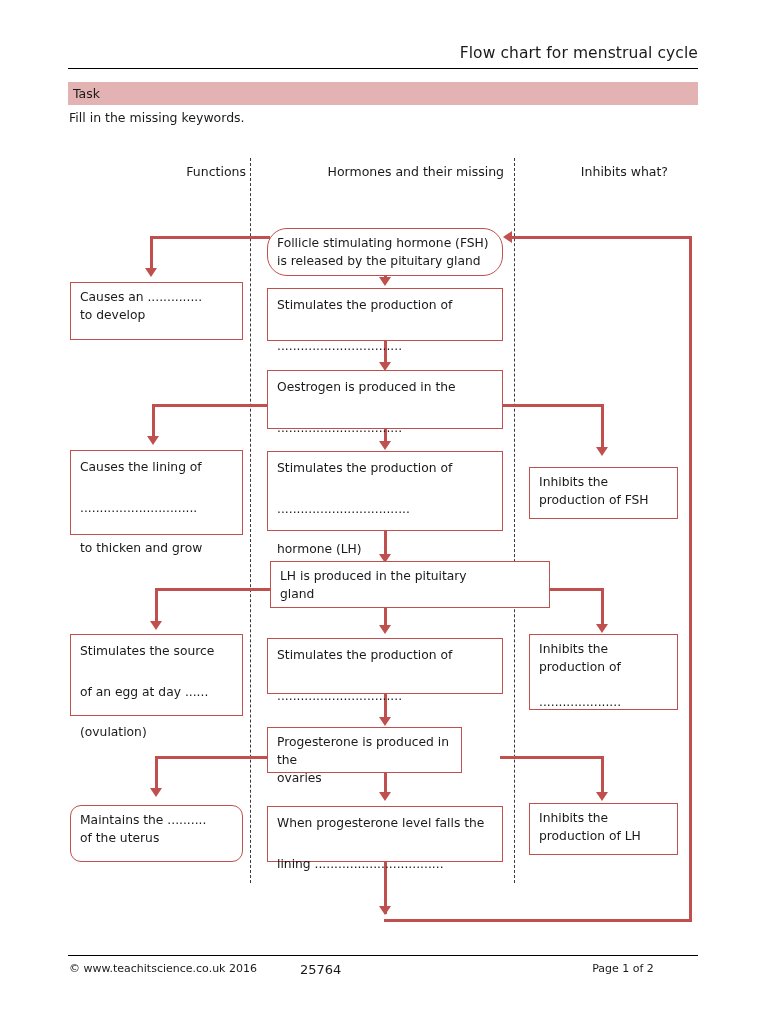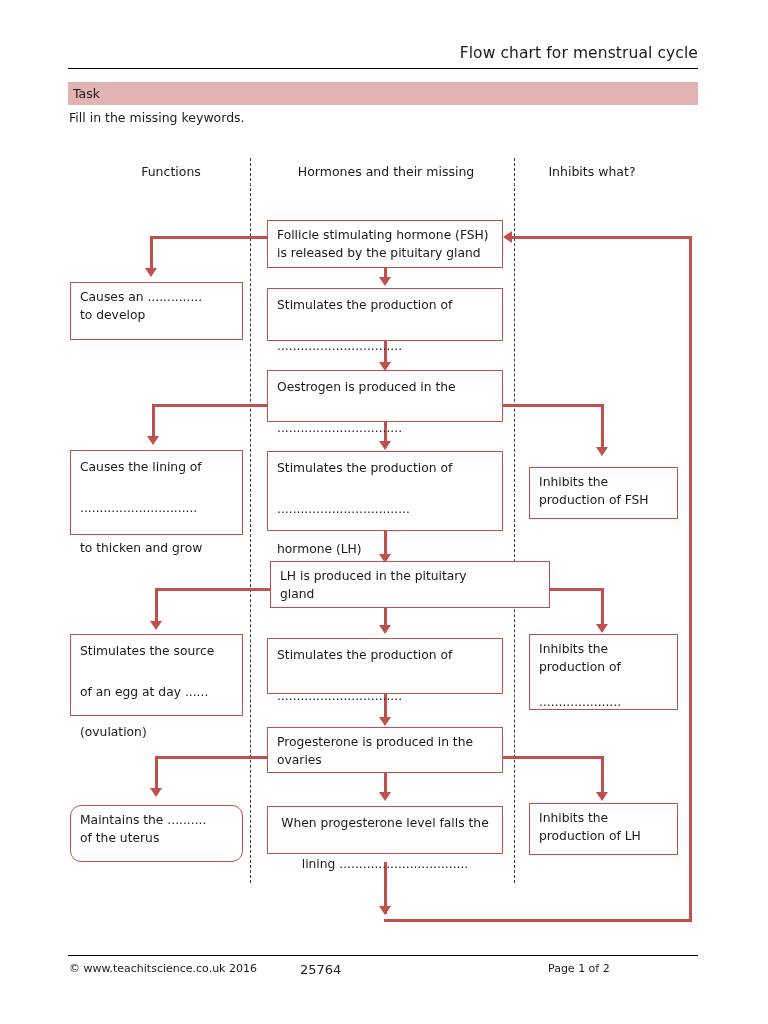--- a/index.html
+++ b/index.html
@@ -46,21 +46,21 @@
     font-size: 12.5px;
     color: #1a1a1a;
   }
 
   
   .col-header {
     position: absolute;
     top: 164px;
     font-size: 12.5px;
     color: #1a1a1a;
-    text-align: center;
+    text-align: right;
   }
   .col-header.c0 { left: 96px;  width: 150px; }
   .col-header.c1 { left: 268px; width: 236px; }
   .col-header.c2 { left: 516px; width: 152px; }
 
   
   .divider {
     position: absolute;
     top: 158px; height: 725px; width: 0;
     border-left: 1.4px dashed #3a3a3a;
@@ -113,21 +113,21 @@
   .footer-left {
     position: absolute; left: 69px; top: 962px;
     font-size: 11px; color: #1a1a1a;
   }
   .footer-center {
     position: absolute; left: 300px; top: 962px;
     font-size: 13px; color: #1a1a1a;
   }
   .footer-right {
     position: absolute; left: 548px; top: 962px; width: 150px;
-    text-align: left;
+    text-align: center;
     font-size: 11px; color: #1a1a1a;
   }
 </style>
 </head>
 <body>
 
 <div class="page-title">Flow chart for menstrual cycle</div>
 <div class="header-rule"></div>
 
 <div class="task-band">
@@ -191,48 +191,48 @@
 <div class="ln v" style="left:384px; top:773px; height:22px;"></div>
 <div class="arrow-down" style="left:379px; top:792px;"></div>
 
 <div class="ln v" style="left:384px; top:862px; height:52px;"></div>
 <div class="arrow-down" style="left:379px; top:906px;"></div>
 <div class="ln h" style="left:384px; top:919px; width:308px;"></div>
 <div class="ln v" style="left:689px; top:236px; height:684px;"></div>
 <div class="ln h" style="left:512px; top:236px; width:178px;"></div>
 <div class="arrow-left" style="left:503px; top:231px;"></div>
 
-<div class="fbox tight" style="left:267px; top:220px; width:236px; height:48px;">Follicle stimulating hormone (FSH)
+<div class="fbox tight" style="left:267px; top:228px; width:236px; height:48px;border-radius:20px;">Follicle stimulating hormone (FSH)
 is released by the pituitary gland</div>
 
 <div class="fbox" style="left:267px; top:288px; width:236px; height:53px;">Stimulates the production of
 
  ................................</div>
 
-<div class="fbox" style="left:267px; top:370px; width:236px; height:52px;">Oestrogen is produced in the
+<div class="fbox" style="left:267px; top:370px; width:236px; height:59px;">Oestrogen is produced in the
 
  ................................</div>
 
 <div class="fbox" style="left:267px; top:451px; width:236px; height:80px;">Stimulates the production of
 
  ..................................
 
 hormone (LH)</div>
 
 <div class="fbox tight" style="left:270px; top:561px; width:280px; height:47px;">LH is produced in the pituitary
 gland</div>
 
 <div class="fbox" style="left:267px; top:638px; width:236px; height:56px;">Stimulates the production of
 
  ................................</div>
 
-<div class="fbox tight" style="left:267px; top:727px; width:236px; height:46px;">Progesterone is produced in the
+<div class="fbox tight" style="left:267px; top:727px; width:195px; height:46px;">Progesterone is produced in the
 ovaries</div>
 
-<div class="fbox" style="left:267px; top:806px; width:236px; height:48px;text-align:center;">When progesterone level falls the
+<div class="fbox" style="left:267px; top:806px; width:236px; height:56px;">When progesterone level falls the
 
 lining .................................</div>
 
 <div class="fbox tight" style="left:70px; top:282px; width:173px; height:58px;">Causes an ..............
 to develop</div>
 
 <div class="fbox" style="left:70px; top:450px; width:173px; height:85px;">Causes the lining of
 
  ..............................
 

